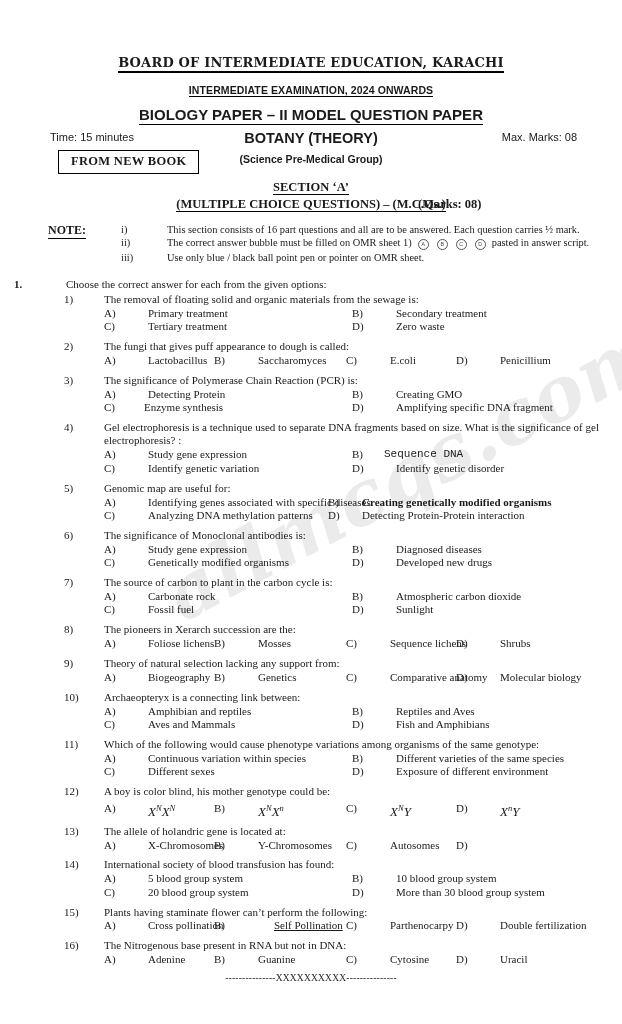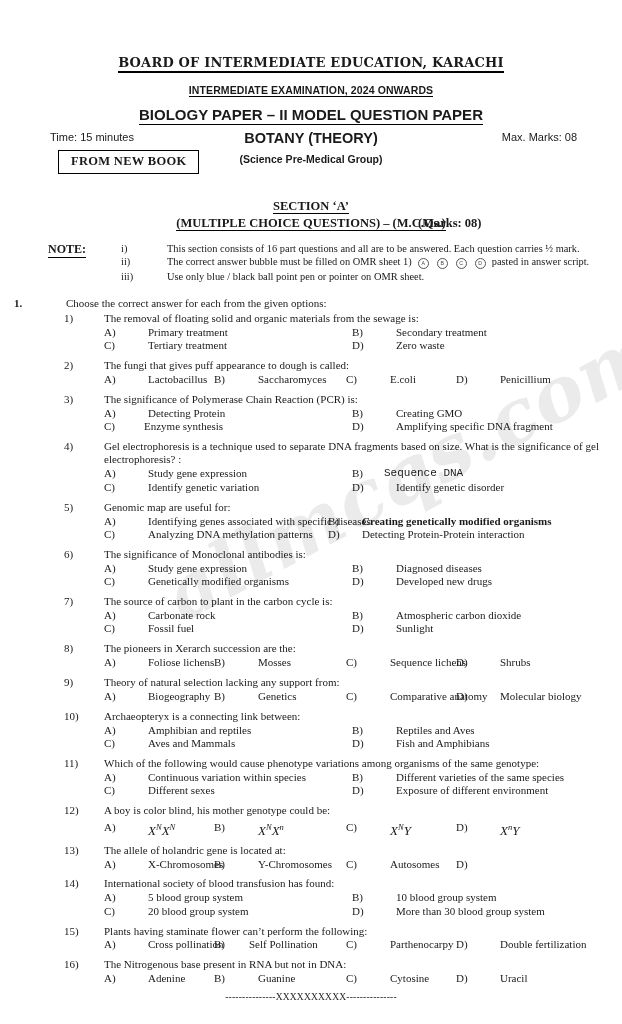--- a/index.html
+++ b/index.html
@@ -122,21 +122,21 @@
     padding: 3px 12px 4px 12px;
     font-family: "Liberation Serif", serif;
     font-weight: 700;
     font-size: 12.5px;
     letter-spacing: 0.3px;
     background: #fff;
   }
 
   .section-block {
     text-align: center;
-    margin-top: 33px;
+    margin-top: 14px;
     line-height: 1.35;
   }
   .section-a {
     font-family: "Liberation Serif", serif;
     font-weight: 700;
     font-size: 12.5px;
   }
   .section-a span { border-bottom: 1.2px solid #000; }
 
   .mcq-line {
@@ -529,21 +529,21 @@
               <span class="opt c1" style="left: 0px;"><span class="lab">C)</span><span class="val" style="left: 44px; font-family: Liberation Serif, serif;">20 blood group system</span></span>
               <span class="opt c2" style="left: 248px;"><span class="lab">D)</span><span class="val" style="left: 44px;">More than 30 blood group system</span></span>
             </div>
           </div>
         </li>
         <li class="q">
           <span class="q-num">15)</span>
           <span class="q-text">Plants having staminate flower can’t perform the following:</span>
           <div class="opts-inline">
             <span class="oi" style="left: 0px;"><span class="lab">A)</span><span class="val" style="left: 44px;">Cross pollination</span></span>
-            <span class="oi" style="left: 110px;"><span class="lab">B)</span><span class="val" style="left: 35px;">Self Pollination</span></span>
+            <span class="oi" style="left: 110px;"><span class="lab">B)</span><span class="val" style="left: 60px; text-decoration: underline;">Self Pollination</span></span>
             <span class="oi" style="left: 242px;"><span class="lab">C)</span><span class="val" style="left: 44px;">Parthenocarpy</span></span>
             <span class="oi" style="left: 352px;"><span class="lab">D)</span><span class="val" style="left: 44px;">Double fertilization</span></span>
           </div>
         </li>
         <li class="q">
           <span class="q-num">16)</span>
           <span class="q-text">The Nitrogenous base present in RNA but not in DNA:</span>
           <div class="opts-inline">
             <span class="oi" style="left: 0px;"><span class="lab">A)</span><span class="val" style="left: 44px;">Adenine</span></span>
             <span class="oi" style="left: 110px;"><span class="lab">B)</span><span class="val" style="left: 44px;">Guanine</span></span>

